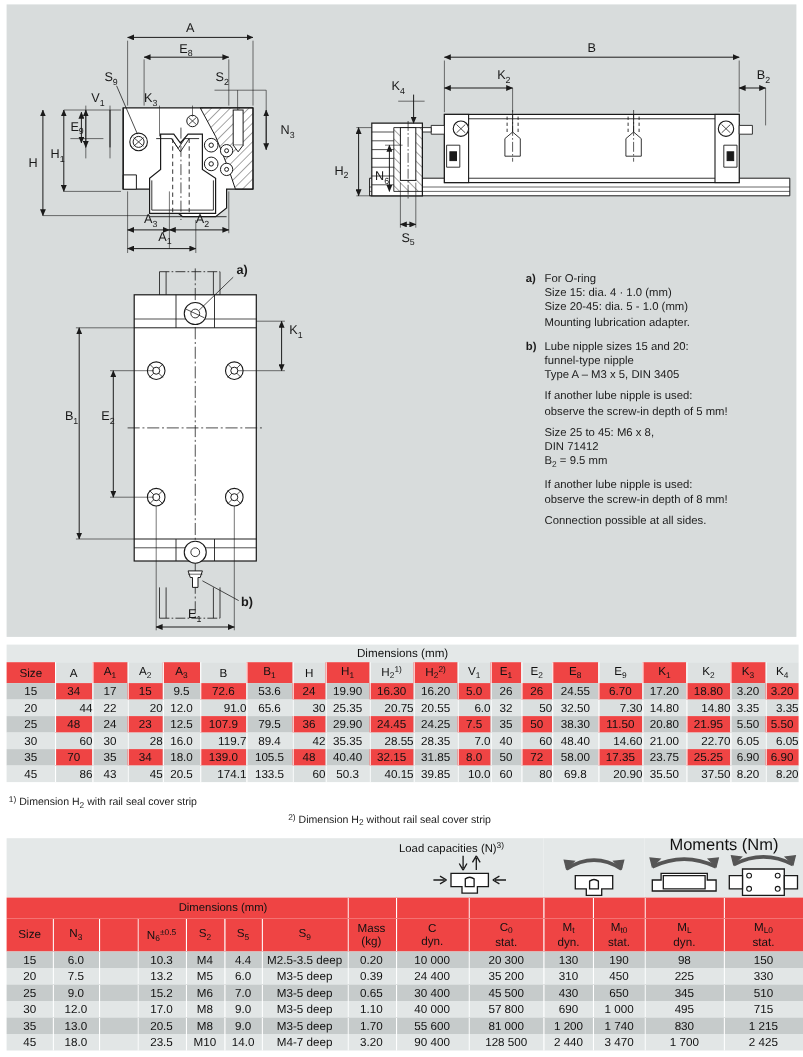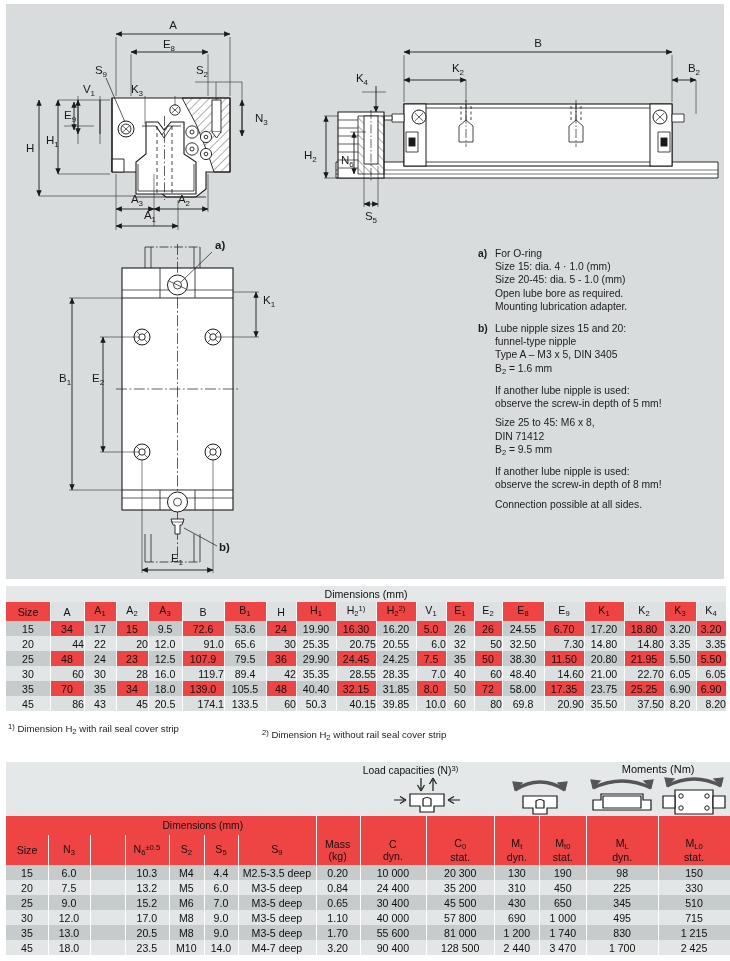--- a/index.html
+++ b/index.html
@@ -335,31 +335,29 @@
     </svg>
   </div>
 
   <div class="notes">
     <div class="note-blk">
       <div class="note-mark">a)</div>
       <div class="note-body">
           <div>For O-ring</div>
           <div>Size 15: dia. 4 · 1.0 (mm)</div>
           <div>Size 20-45: dia. 5 - 1.0 (mm)</div>
-          <div>Open lube bore as required.</div>
           <div>Mounting lubrication adapter.</div>
         </div>
     </div>
     <div class="note-blk">
       <div class="note-mark">b)</div>
       <div class="note-body">
           <div>Lube nipple sizes 15 and 20:</div>
           <div>funnel-type nipple</div>
           <div>Type A – M3 x 5, DIN 3405</div>
-          <div>B<span class="sub">2</span> = 1.6 mm</div>
           <div style="height: 6px;"></div>
           <div>If another lube nipple is used:</div>
           <div>observe the screw-in depth of 5 mm!</div>
           <div style="height: 6px;"></div>
           <div>Size 25 to 45: M6 x 8,</div>
           <div>DIN 71412</div>
           <div>B<span class="sub">2</span> = 9.5 mm</div>
           <div style="height: 6px;"></div>
           <div>If another lube nipple is used:</div>
           <div>observe the screw-in depth of 8 mm!</div>
@@ -552,21 +550,21 @@
             <td class="num vsep alt">37.50</td>
             <td class="num vsep">8.20</td>
             <td class="num vsep alt">8.20</td>
           </tr>
         </tbody>
       </table>
   </div>
 
   <div class="fnotes">
     <div class="fn" style="left:2px;top:0;"><span class="sup">1)</span> Dimension H<span class="sub">2</span> with rail seal cover strip</div>
-    <div class="fn" style="left:256px;top:6px;"><span class="sup">2)</span> Dimension H<span class="sub">2</span> without rail seal cover strip</div>
+    <div class="fn" style="left:256px;top:16px;"><span class="sup">2)</span> Dimension H<span class="sub">2</span> without rail seal cover strip</div>
   </div>
 
   <div class="tbl-wrap" style="left:6px;top:762px;">
     <table class="dt" id="t2">
         <colgroup>
           <col style="width: 44px;">
           <col style="width: 44px;">
           <col style="width: 38px;">
           <col style="width: 46px;">
           <col style="width: 36px;">
@@ -606,21 +604,21 @@
                     <path d="M18,20 L52,20 L52,32 L42,32 L42,38 L28,38 L28,32 L18,32 Z" fill="#fff"></path>
                     <path d="M31,32 L31,25 Q35,22 39,25 L39,32 Z" fill="#fff"></path>
                     <path d="M10,14 Q35,-2 60,14" fill="none" stroke="#555" stroke-width="3.4"></path>
                     <path d="M60,14 L53,7 L62,6 Z" fill="#555" stroke="#555"></path>
                     <path d="M10,14 L17,7 L8,6 Z" fill="#555" stroke="#555"></path>
                   </g>
                 </svg>
               </div>
             </th>
             <th colspan="2" class="icoband">
-              <div style="font-size: 11px; text-align: center; height: 14px; line-height: 14px; white-space: nowrap;">Moments (Nm)</div>
+              <div style="font-size: 15px; text-align: center; height: 14px; line-height: 14px; white-space: nowrap;">Moments (Nm)</div>
               <div style="display: flex;">
                 <div style="width: 50%;">
                   <svg width="70" height="40" viewBox="0 0 70 40">
                     <g fill="#fff" stroke="#1a1a1a" stroke-width="1.2">
                       <path d="M6,34 L64,34 L64,24 L56,24 L56,18 L14,18 L14,24 L6,24 Z" fill="#fff"></path>
                       <path d="M16,20 L54,20 L54,32 L16,32 Z" fill="#fff"></path>
                       <path d="M6,12 Q35,-2 64,12" fill="none" stroke="#555" stroke-width="3.4"></path>
                       <path d="M64,12 L57,5 L66,4 Z" fill="#555" stroke="#555"></path>
                       <path d="M6,12 L13,5 L4,4 Z" fill="#555" stroke="#555"></path>
                     </g>
@@ -712,21 +710,21 @@
             <td class="num vsep">150</td>
           </tr>
           <tr class="body-row r-light">
             <td class="size">20</td>
             <td class="num vsep">7.5</td>
             <td class="num vsep"></td>
             <td class="num vsep">13.2</td>
             <td class="num vsep">M5</td>
             <td class="num vsep">6.0</td>
             <td class="ctr vsep">M3-5 deep</td>
-            <td class="num vsep">0.84</td>
+            <td class="num vsep">0.39</td>
             <td class="num vsep">24 400</td>
             <td class="num vsep">35 200</td>
             <td class="num vsep">310</td>
             <td class="num vsep">450</td>
             <td class="num vsep">225</td>
             <td class="num vsep">330</td>
           </tr>
           <tr class="body-row r-dark">
             <td class="size">25</td>
             <td class="num vsep">9.0</td>

